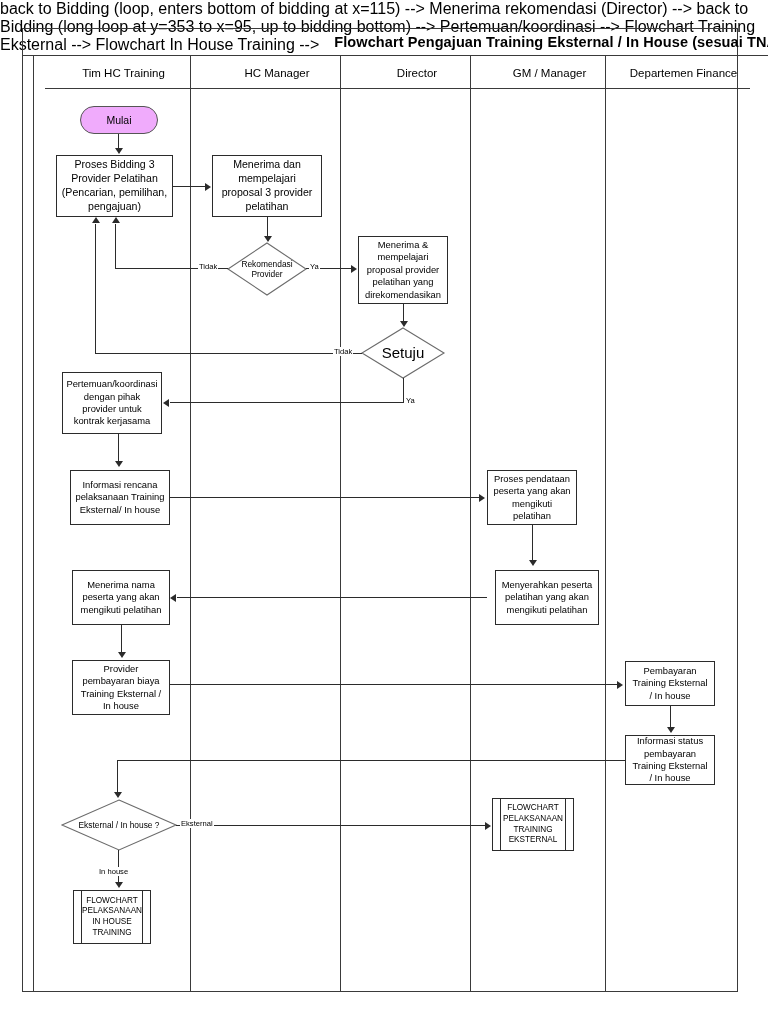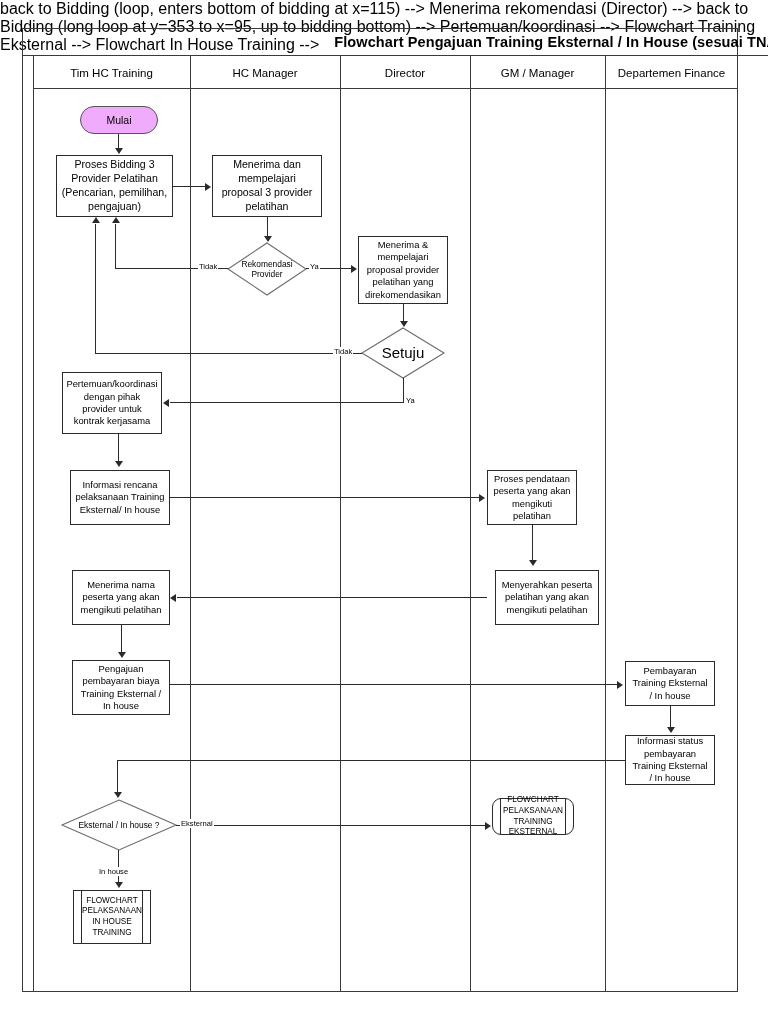--- a/index.html
+++ b/index.html
@@ -5,21 +5,21 @@
   html,body{margin:0;padding:0;background:#ffffff;}
   body{width:768px;height:1024px;font-family:"Liberation Sans",sans-serif;color:#000;}
   #root{position:relative;width:768px;height:1024px;}
 
   
   .frame{position:absolute;left:22px;top:28px;width:716px;height:964px;border:1.4px solid #3a3a3a;box-sizing:border-box;}
   .title-bar{position:absolute;left:22px;top:28px;width:760px;height:28px;border-bottom:1.4px solid #3a3a3a;box-sizing:border-box;
              display:flex;align-items:center;justify-content:flex-end;}
   .title-bar .t{font-size:14.5px;font-weight:bold;letter-spacing:.1px;}
 
-  .hdr-row{position:absolute;left:33px;top:56px;width:705px;height:33px;box-sizing:border-box;border-bottom:1.2px solid #3a3a3a;padding-left:23px;}
+  .hdr-row{position:absolute;left:45px;top:56px;width:705px;height:33px;box-sizing:border-box;border-bottom:1.2px solid #3a3a3a;padding-left:23px;}
   .hdr{position:absolute;top:0;height:33px;display:flex;align-items:center;justify-content:center;
        font-size:11.5px;box-sizing:border-box;}
   .vline{position:absolute;width:0;border-left:1.2px solid #3a3a3a;top:56px;height:936px;}
 
   
   .node{position:absolute;box-sizing:border-box;display:flex;align-items:center;justify-content:center;text-align:center;}
   .proc{border:1.1px solid #2b2b2b;background:#fff;font-size:9.4px;line-height:1.32;padding:2px 4px;}
   .proc.big{font-size:10.6px;}
   .term{border:1.1px solid #555;background:#f0abfc;border-radius:26px;font-size:10.5px;}
   .predef{border:1.1px solid #2b2b2b;background:#fff;font-size:8.2px;line-height:1.3;padding:2px 10px;}
@@ -111,41 +111,41 @@
   
   <div class="node proc" style="left:487px;top:470px;width:90px;height:55px;">Proses pendataan peserta yang akan mengikuti pelatihan</div>
 
   
   <div class="node proc" style="left:487px;top:570px;width:104px;height:55px;margin-left:8px;">Menyerahkan peserta pelatihan yang akan mengikuti pelatihan</div>
 
   
   <div class="node proc" style="left:72px;top:570px;width:98px;height:55px;">Menerima nama peserta yang akan mengikuti pelatihan</div>
 
   
-  <div class="node proc" style="left:72px;top:660px;width:98px;height:55px;">Pengajuan pembayaran biaya Training Eksternal / In house</div>
+  <div class="node proc" style="left:72px;top:660px;width:98px;height:55px;">Provider pembayaran biaya Training Eksternal / In house</div>
 
   
   <div class="node proc" style="left:625px;top:661px;width:90px;height:45px;text-align:center;">Pembayaran Training Eksternal / In house</div>
 
   
   <div class="node proc" style="left:625px;top:735px;width:90px;height:50px;">Informasi status pembayaran Training Eksternal / In house</div>
 
   
   <div class="dia-wrap" style="left:62px;top:800px;width:114px;height:50px;">
     <svg width="114" height="50" viewBox="0 0 114 50">
         <polygon points="57,0 114,25 57,50 0,25" fill="#fff" stroke="#6b6b6b" stroke-width="1.1"></polygon>
       </svg>
     <div class="dia-lbl">Eksternal / In house ?</div>
   </div>
 
   
   <div class="node predef" style="left:73px;top:890px;width:78px;height:54px;position:absolute;">FLOWCHART PELAKSANAAN IN HOUSE TRAINING</div>
 
   
-  <div class="node predef" style="left:492px;top:798px;width:82px;height:37px;position:absolute;border-radius:9px;">FLOWCHART PELAKSANAAN TRAINING EKSTERNAL</div>
+  <div class="node predef" style="left:492px;top:798px;width:82px;height:53px;position:absolute;">FLOWCHART PELAKSANAAN TRAINING EKSTERNAL</div>
 
   
 
   
   <div class="ln lnv" style="left:118px;top:134px;height:15px;"></div>
   <div class="arw d" style="left:114.5px;top:148px;"></div>
 
   
   <div class="ln lnh" style="left:173px;top:186px;width:33px;"></div>
   <div class="arw r" style="left:205px;top:182.5px;"></div>

